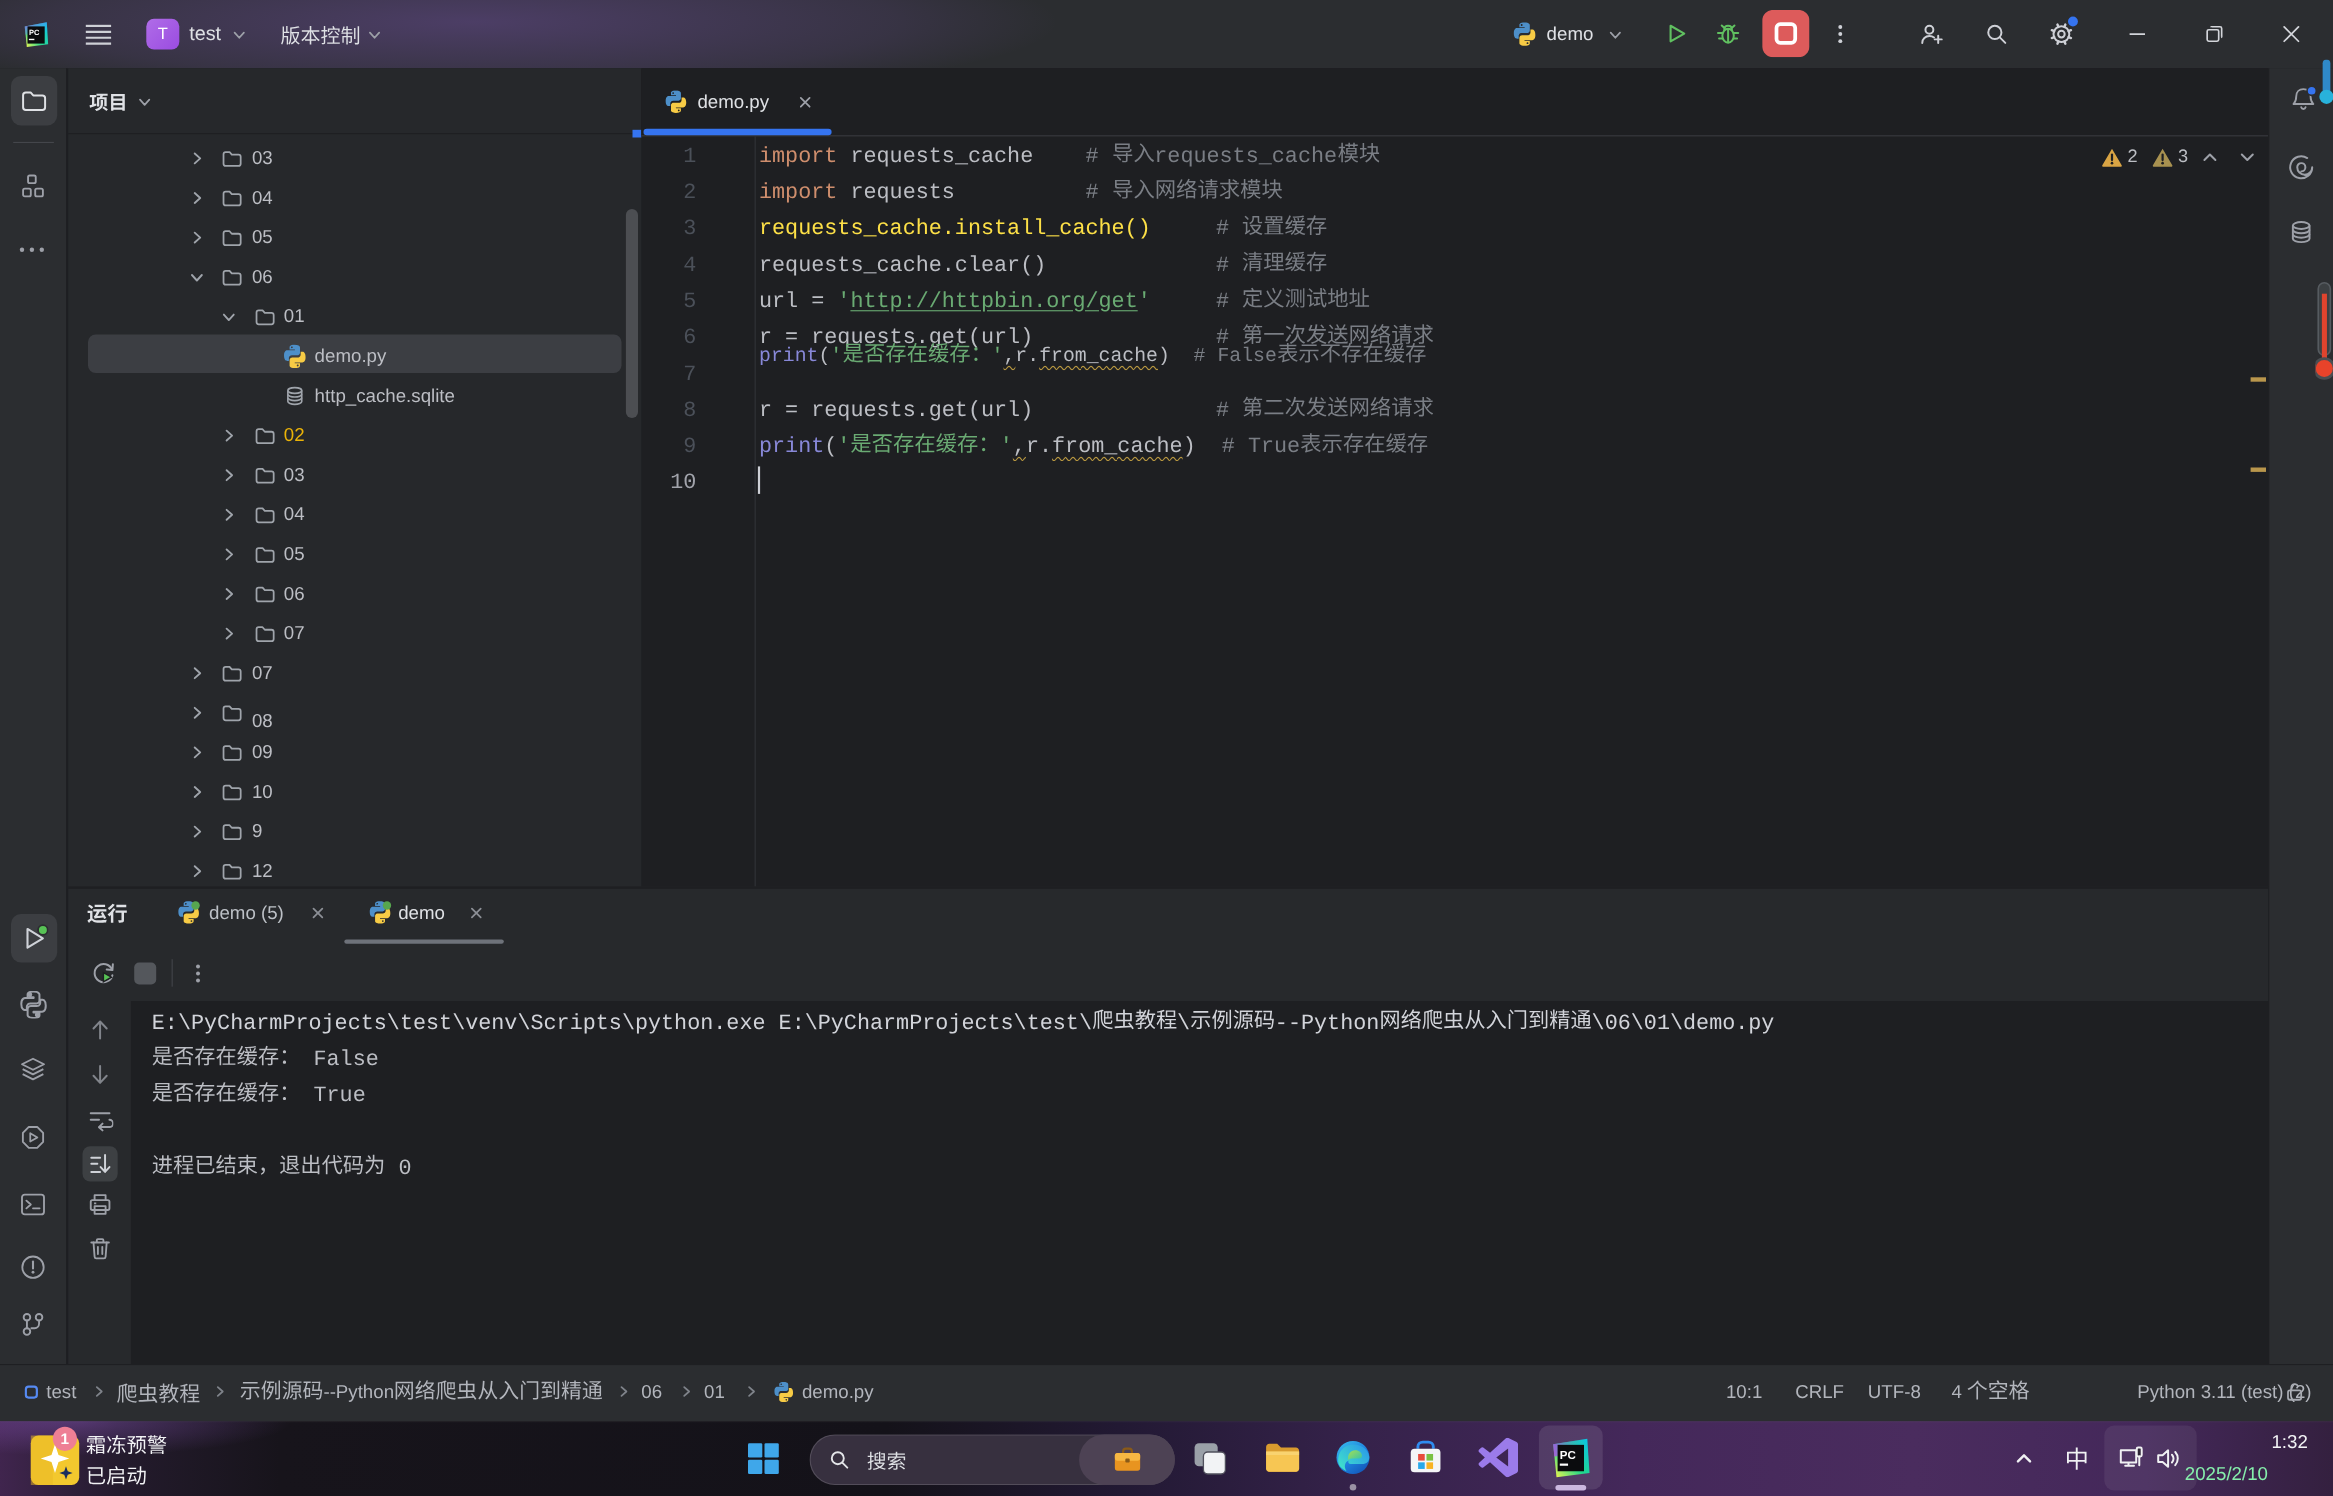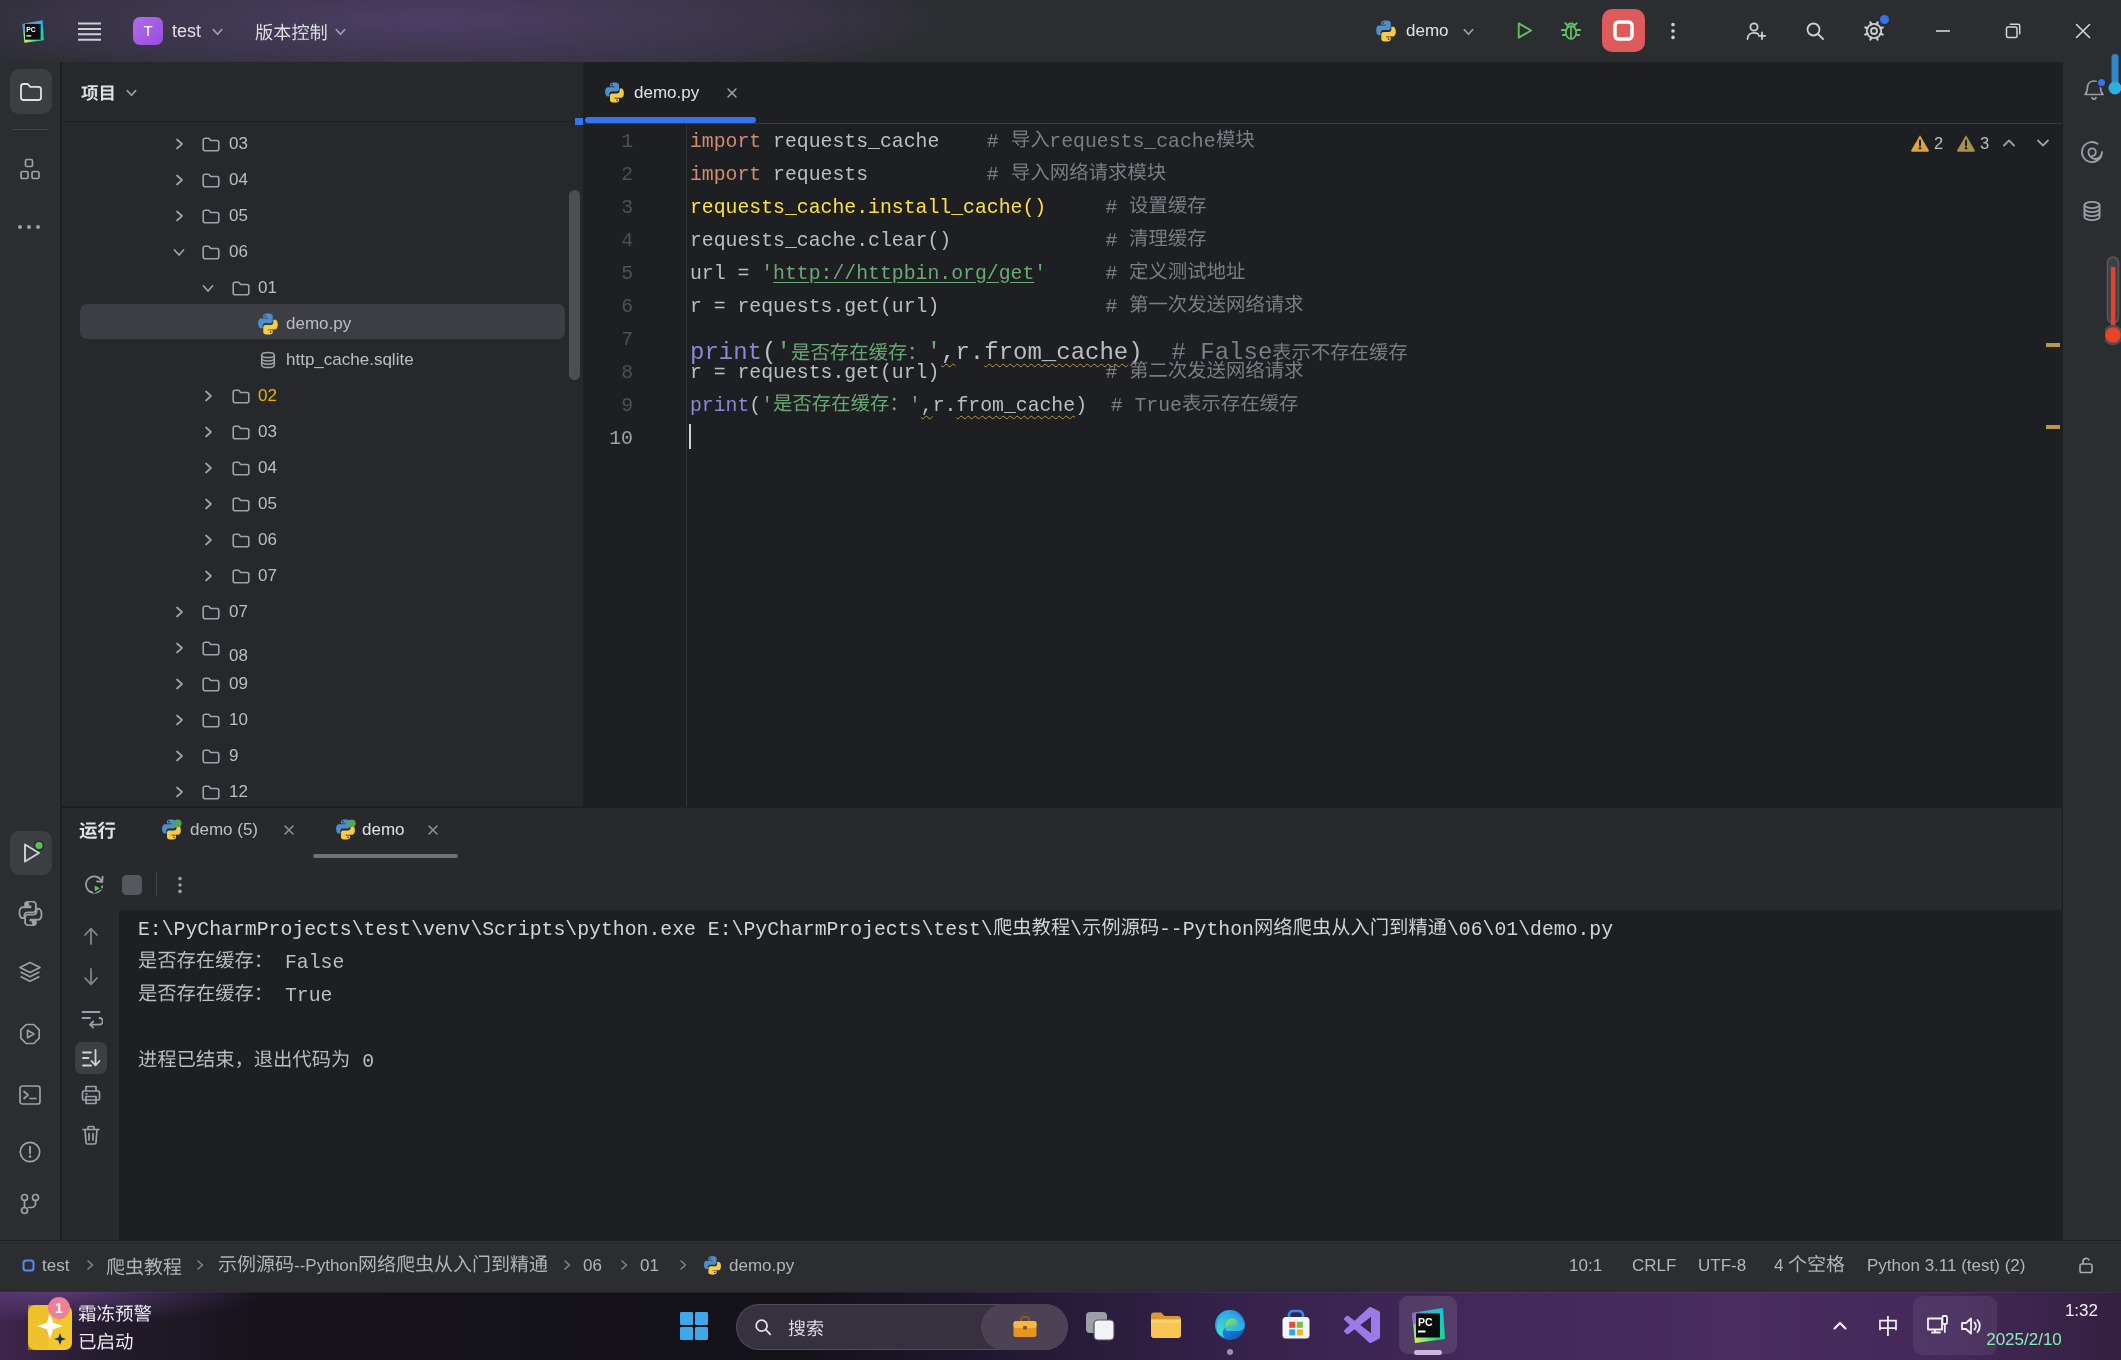--- a/index.html
+++ b/index.html
@@ -433,21 +433,21 @@
       <use href="#u7b2c" x="0" y="880"></use>
       <use href="#u4e00" x="1000" y="880"></use>
       <use href="#u6b21" x="2000" y="880"></use>
       <use href="#u53d1" x="3000" y="880"></use>
       <use href="#u9001" x="4000" y="880"></use>
       <use href="#u7f51" x="5000" y="880"></use>
       <use href="#u7edc" x="6000" y="880"></use>
       <use href="#u8bf7" x="7000" y="880"></use>
       <use href="#u6c42" x="8000" y="880"></use>
     </svg></div>
-<div class="ab mono" style="left:690px;top:336px;height:33px;line-height:33px;font-size:24px;white-space:pre"><span style="color:#8888d8;">print</span><span style="color:#bcbec4;">(</span><span style="color:#6aab73;">'</span><svg style="width:135.8px;height:19.4px;vertical-align:-2.3px" viewBox="0 0 7000 1000" fill="#6aab73" xmlns="http://www.w3.org/2000/svg">
+<div class="ab mono" style="left:690px;top:308px;height:33px;line-height:33px;font-size:18px;white-space:pre"><span style="color:#8888d8;">print</span><span style="color:#bcbec4;">(</span><span style="color:#6aab73;">'</span><svg style="width:135.8px;height:19.4px;vertical-align:-2.3px" viewBox="0 0 7000 1000" fill="#6aab73" xmlns="http://www.w3.org/2000/svg">
       <use href="#u662f" x="0" y="880"></use>
       <use href="#u5426" x="1000" y="880"></use>
       <use href="#u5b58" x="2000" y="880"></use>
       <use href="#u5728" x="3000" y="880"></use>
       <use href="#u7f13" x="4000" y="880"></use>
       <use href="#u5b58" x="5000" y="880"></use>
       <use href="#uff1a" x="6000" y="880"></use>
     </svg><span style="color:#6aab73;">'</span><span style="color:#bcbec4;text-decoration:underline wavy #b8973f;text-decoration-thickness:1px;text-underline-offset:4px;">,</span><span style="color:#bcbec4;">r.</span><span style="color:#bcbec4;text-decoration:underline wavy #b8973f;text-decoration-thickness:1px;text-underline-offset:4px;">from_cache</span><span style="color:#bcbec4;">)  </span><span style="color:#7a7e85;"># False</span><svg style="width:135.8px;height:19.4px;vertical-align:-2.3px" viewBox="0 0 7000 1000" fill="#7a7e85" xmlns="http://www.w3.org/2000/svg">
       <use href="#u8868" x="0" y="880"></use>
       <use href="#u793a" x="1000" y="880"></use>
@@ -727,21 +727,21 @@
   </svg>
 <div class="ab" style="left:729.0px;top:1266.0px;transform:translateY(-50%);font:normal 17.0px 'Liberation Sans',sans-serif;color:#b2b5bc;white-space:pre;letter-spacing:0">demo.py</div>
 <div class="ab" style="left:1569.0px;top:1266.0px;transform:translateY(-50%);font:normal 17.0px 'Liberation Sans',sans-serif;color:#b2b5bc;white-space:pre;letter-spacing:0">10:1</div>
 <div class="ab" style="left:1632.0px;top:1266.0px;transform:translateY(-50%);font:normal 17.0px 'Liberation Sans',sans-serif;color:#b2b5bc;white-space:pre;letter-spacing:0">CRLF</div>
 <div class="ab" style="left:1698.0px;top:1266.0px;transform:translateY(-50%);font:normal 17.0px 'Liberation Sans',sans-serif;color:#b2b5bc;white-space:pre;letter-spacing:0">UTF-8</div>
 <div class="ab" style="left:1774px;top:1265px;transform:translateY(-50%);line-height:0;white-space:pre"><span style="font:17px 'Liberation Sans';color:#b2b5bc">4 </span><svg style="width:57.0px;height:19.0px;vertical-align:-2.3px" viewBox="0 0 3000 1000" fill="#b2b5bc" xmlns="http://www.w3.org/2000/svg">
       <use href="#u4e2a" x="0" y="880"></use>
       <use href="#u7a7a" x="1000" y="880"></use>
       <use href="#u683c" x="2000" y="880"></use>
     </svg></div>
-<div class="ab" style="left:1867.0px;top:1266.0px;transform:translateY(-50%);font:normal 17.0px 'Liberation Sans',sans-serif;color:#b2b5bc;white-space:pre;letter-spacing:0">Python 3.11 (test) (2)</div>
+<div class="ab" style="left:1943px;top:1266.0px;transform:translateY(-50%);font:normal 17.0px 'Liberation Sans',sans-serif;color:#b2b5bc;white-space:pre;letter-spacing:0">Python 3.11 (test) (2)</div>
 <svg class="ab" style="left:2076px;top:1255px" width="20" height="20" viewBox="0 0 20 20" xmlns="http://www.w3.org/2000/svg">
     <g fill="none" stroke="#a8abb2" stroke-width="1.6" stroke-linejoin="round">
       <rect x="4" y="9" width="12" height="8.5" rx="1.8"></rect>
       <path d="M13 9 V6.5 a3.2 3.2 0 0 1 6.2-1.1" transform="translate(-6,0)"></path>
     </g>
   </svg>
 <div class="ab" style="left:0;top:1292px;width:2121px;height:68px;background:linear-gradient(90deg,#40254e 0%,#241b2d 5%,#17141b 12%,#141219 38%,#221933 48%,#35224a 58%,#44285a 70%,#4a2c5e 82%,#44285a 92%,#34203f 100%)">
     <div style="position:absolute;left:0;top:0;width:100%;height:1px;background:rgba(255,255,255,0.05)"></div>
     <div style="position:absolute;left:0;top:0;width:300px;height:40px;background:radial-gradient(ellipse 260px 42px at 70px 0px, rgba(150,95,205,0.38), rgba(150,95,205,0) 75%)"></div>
   </div>

